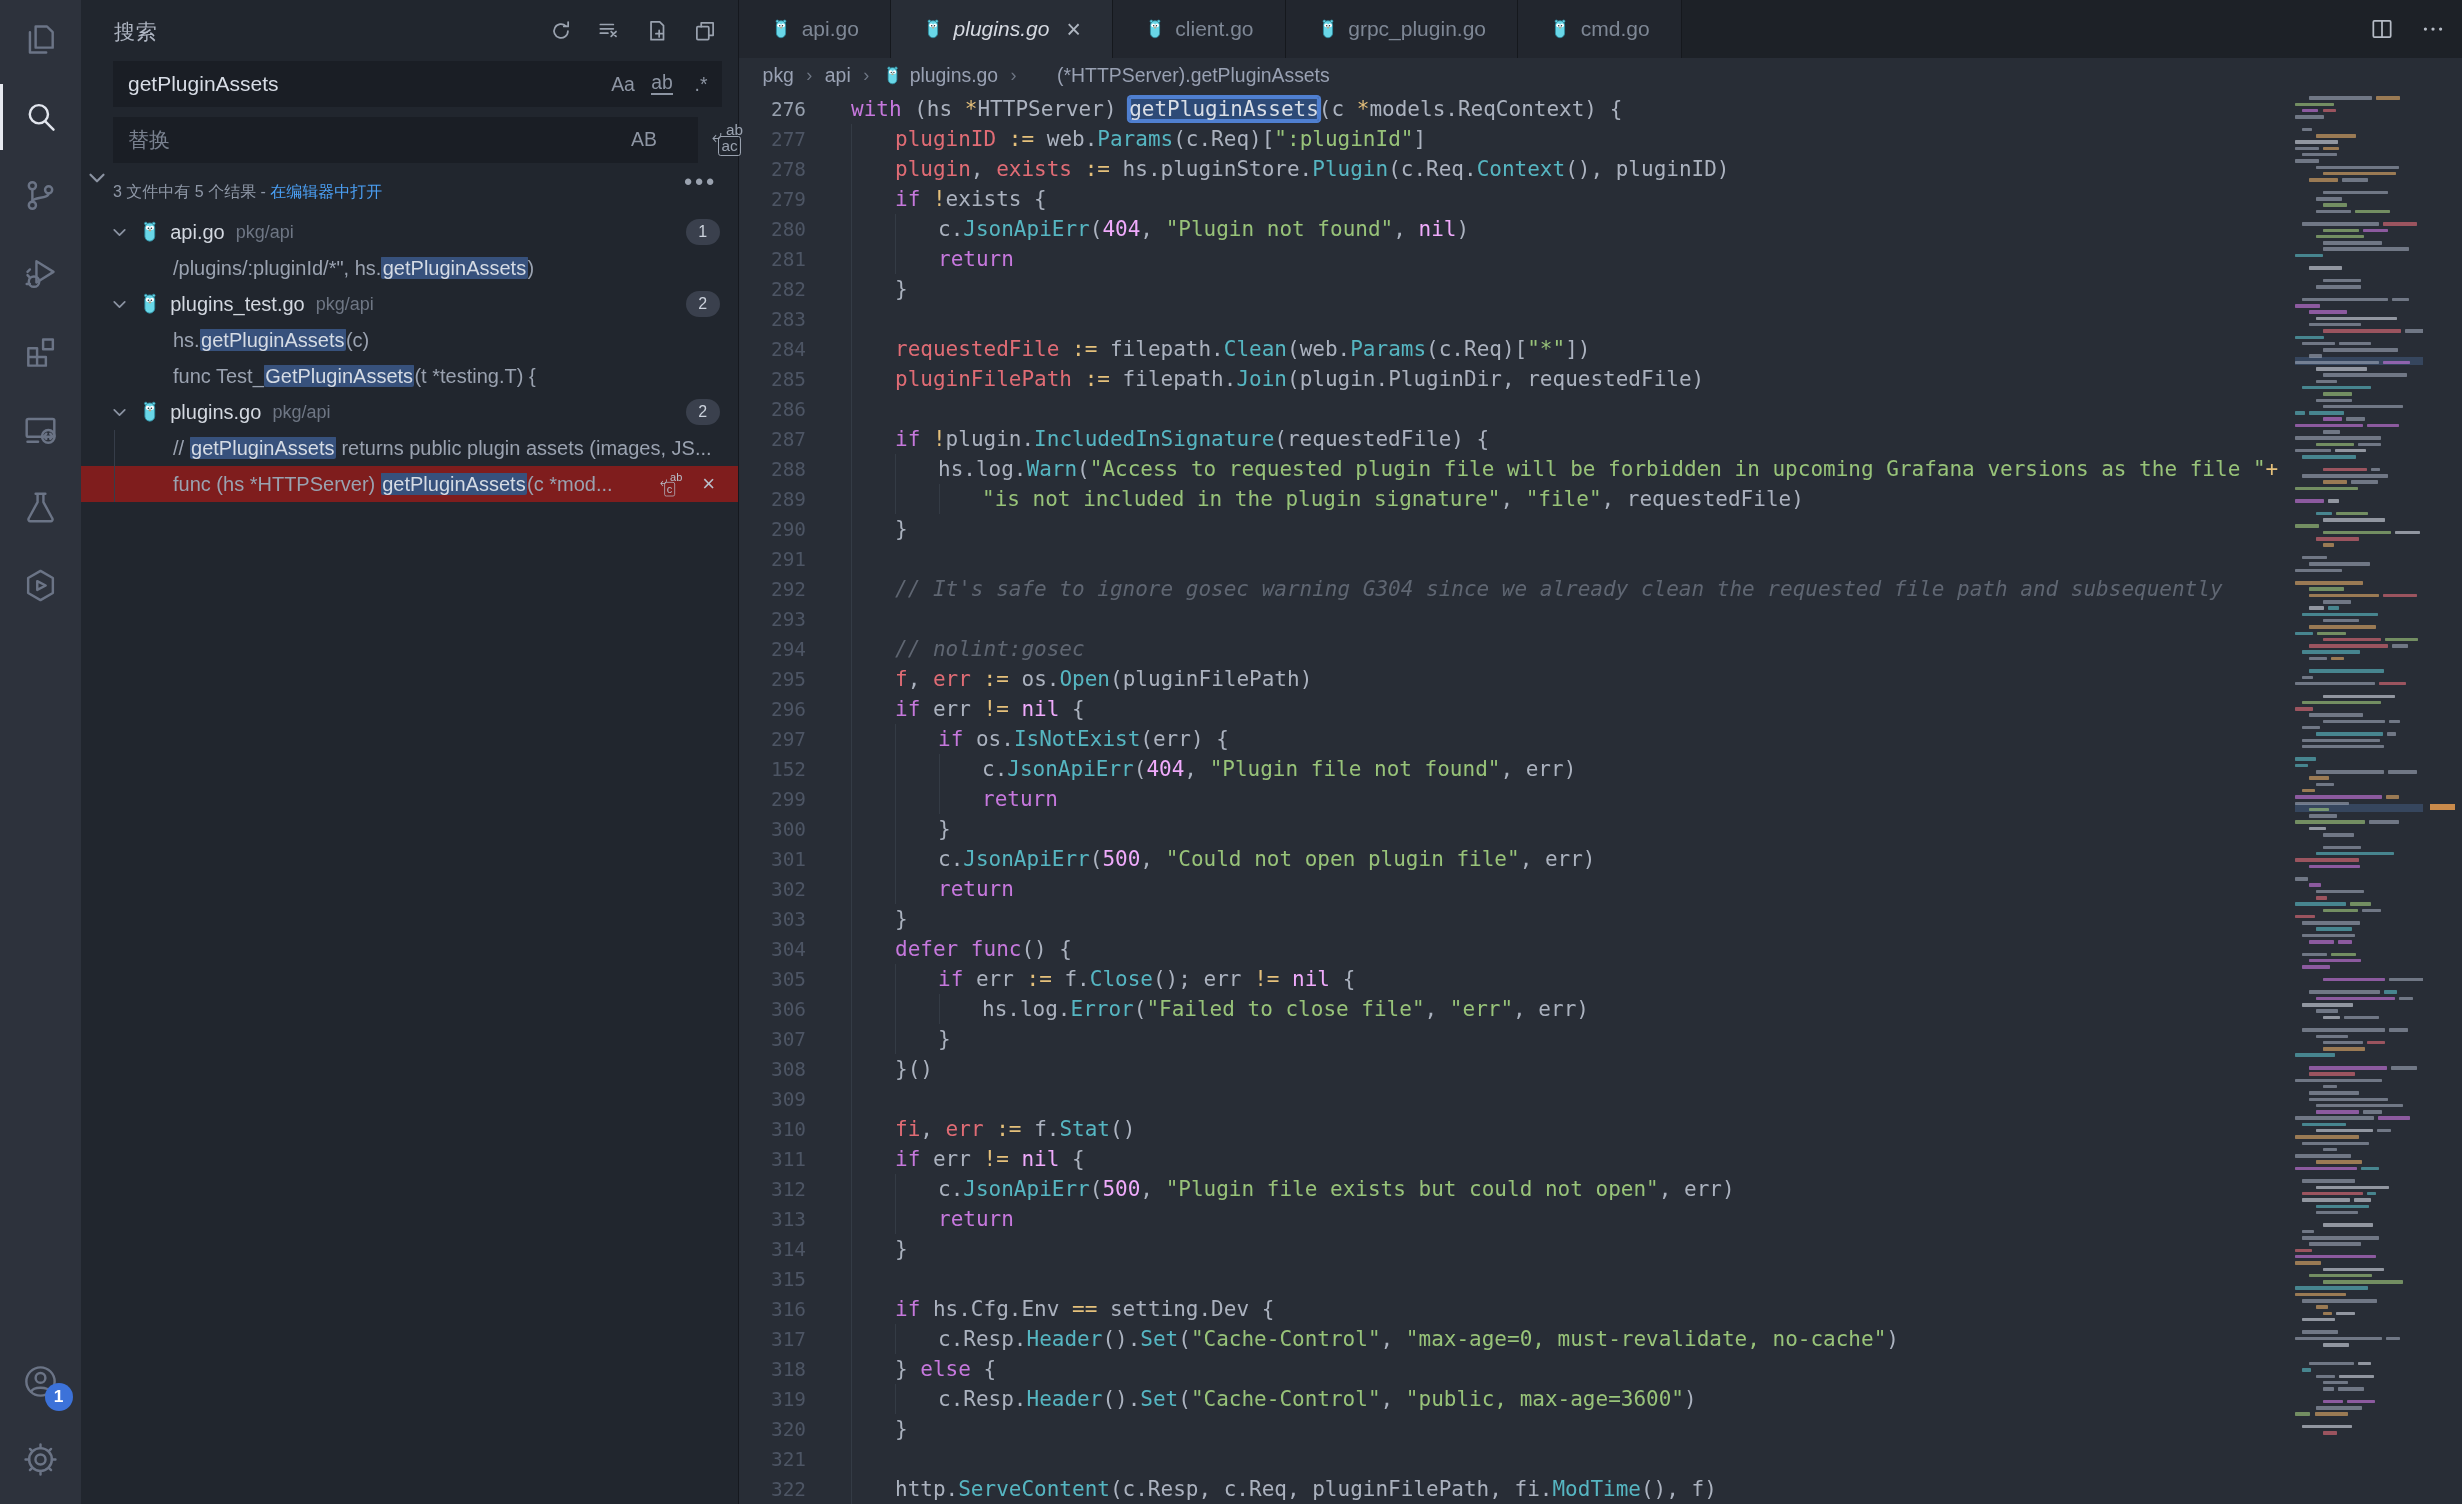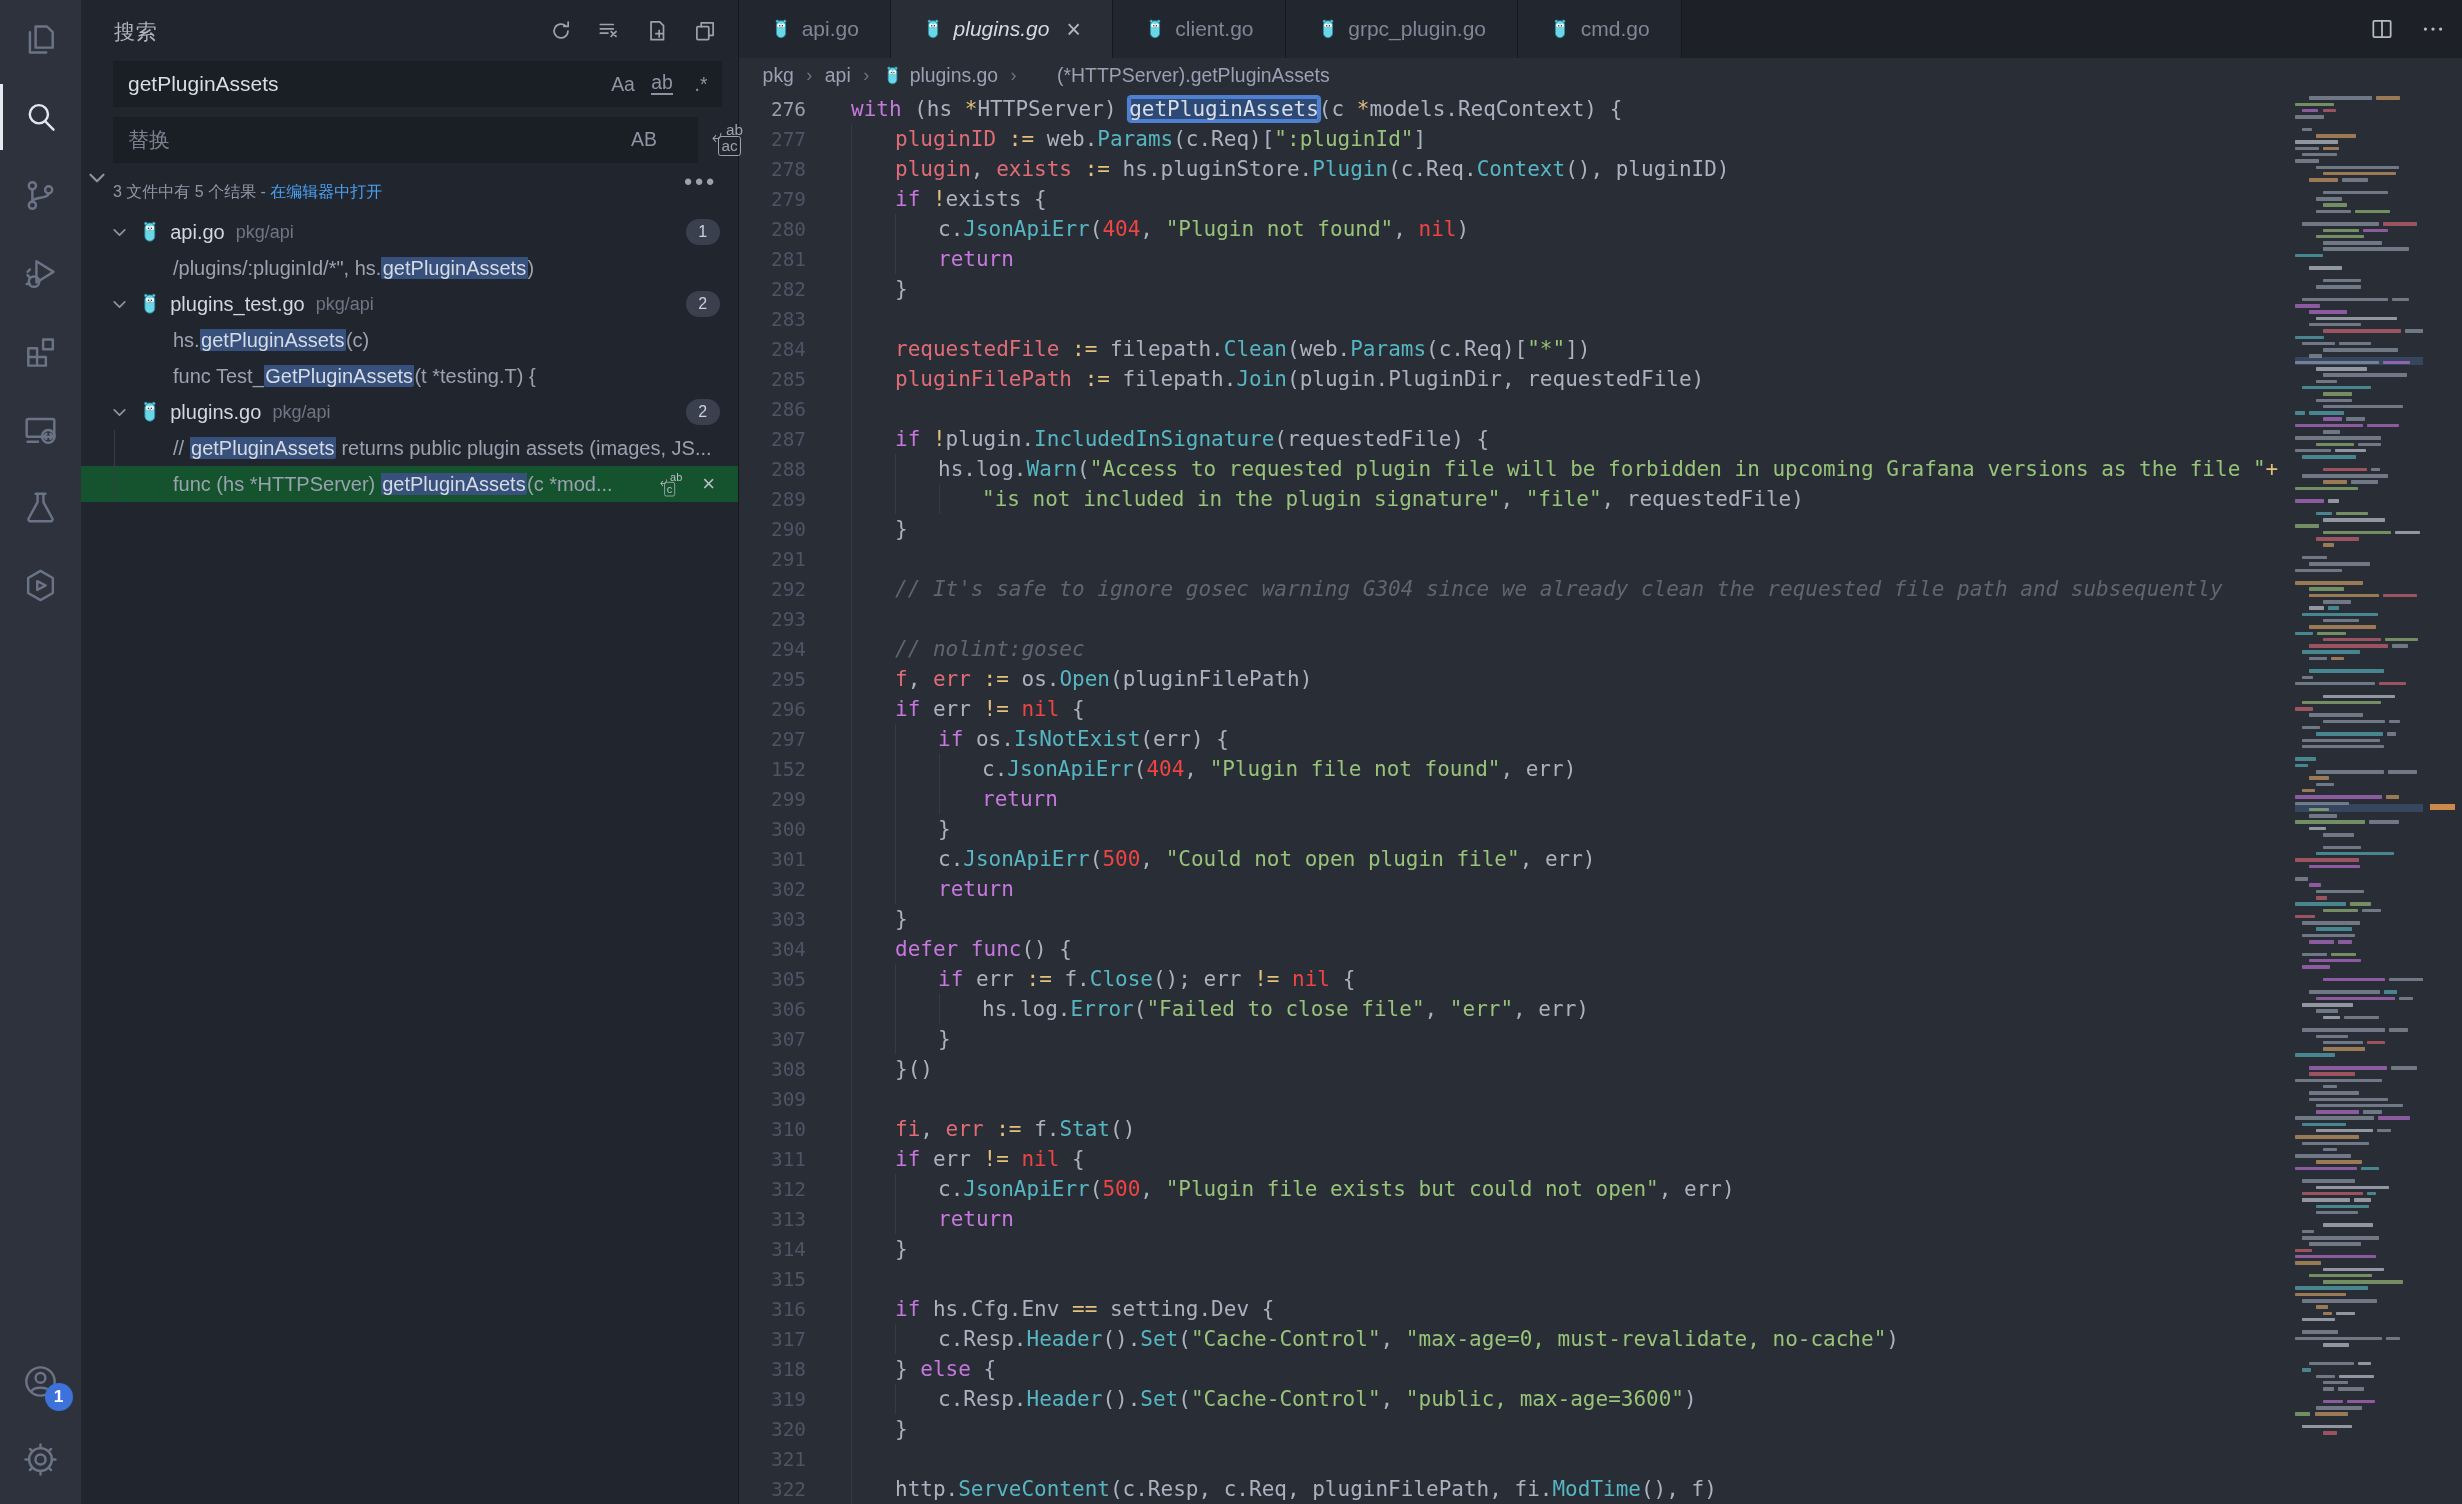--- a/index.html
+++ b/index.html
@@ -50,21 +50,21 @@
   .rrow.file{padding-left:28px;gap:8.3px}
   .rrow .tw{width:21px;height:21px;color:#8b93a2;flex:none}
   .rrow .tw svg{width:21px;height:21px;stroke:currentColor;fill:none;stroke-width:2;stroke-linecap:round;stroke-linejoin:round}
   .rrow .fname{color:#d3d8e0}
   .rrow .fpath{color:#6e7684;font-size:18px;margin-left:2.8px}
   .rrow .badge{position:absolute;right:18px;top:4.9px;min-width:26px;height:26px;border-radius:13px;background:#3a404d;color:#ccd2dc;
                font-size:16px;display:flex;align-items:center;justify-content:center;padding:0 4.2px}
   .rrow.match{padding-left:92px;overflow:hidden}
   .rrow.match .mtext{overflow:hidden;text-overflow:ellipsis}
   .rrow.match .hl{background:#37517c;color:#d5dbe4;border-radius:2.1px;padding:0.7px 1.4px}
-  .rrow.selected{background:#14532d}
+  .rrow.selected{background:#7f1d1d}
   .rrow.guide::before{content:"";position:absolute;left:33px;top:0;bottom:0;width:1.4px;background:#363d49}
   .rrow .ractions{position:absolute;right:15.3px;top:0;height:36px;display:flex;align-items:center;gap:11px;color:#b9bfca}
   .rrow .ractions .ricon{width:28px;height:28px;display:flex;align-items:center;justify-content:center;font-size:22px}
   .repglyph.small{transform:scale(.72);transform-origin:center;color:#b9bfca}
   .repglyph.small .rb{border-color:#b9bfca}
   
   .editor{position:absolute;left:739px;top:0;right:0;bottom:0;background:#282d36}
   .tabbar{position:relative;height:58px;background:#1d2127;display:flex;align-items:stretch}
   .tab{display:flex;align-items:center;gap:9.7px;padding:0 31px;background:#22262e;border-right:0.7px solid #15181d;
        color:#7e8795;font-size:21px;cursor:pointer;white-space:nowrap}
@@ -78,21 +78,21 @@
   .breadcrumb .bc-item{display:flex;align-items:center;gap:7px;cursor:pointer}
   
   .codepane{position:absolute;left:0;top:94px;right:169px;bottom:0;overflow:hidden;
             font-family:"DejaVu Sans Mono","Liberation Mono",monospace;font-size:21px}
   .cline{height:30px;display:flex;align-items:center;white-space:pre}
   .ln{flex:none;width:67px;text-align:right;color:#4d5564;font-size:19.4px}
   .lc{margin-left:45px;display:flex;align-items:center;align-self:stretch}
   .ind{flex:none;align-self:stretch;background-image:repeating-linear-gradient(to right,#343b45 0,#343b45 1.4px,transparent 1.4px,transparent 44px)}
   .cline.cur .ln{color:#97a0ae}
   .tk-k{color:#c678dd}.tk-v{color:#e06c75}.tk-o{color:#e5c07b}.tk-f{color:#56b6c2}
-  .tk-s{color:#98c379}.tk-n{color:#ef4444}.tk-d{color:#abb2bf}
+  .tk-s{color:#98c379}.tk-n{color:#f0abfc}.tk-d{color:#abb2bf}
   .tk-c{color:#5f6672;font-style:italic}
   .tk-h{color:#d9dee6;background:#2d4a77;box-shadow:0 0 0 2.1px #4f7fd0 inset, 0 0 0 2.1px #4f7fd0;border-radius:2.1px}
   
   .minimap{position:absolute;right:39px;top:90px;width:128px;bottom:28px;overflow:hidden;cursor:pointer}
   .mrow{height:3.5px;margin-bottom:2.8px;display:flex}
   .mrow span{height:100%;opacity:.65;border-radius:0.7px;flex:none}
   .mm-hl{position:absolute;left:0;right:0;height:8.3px;background:rgba(90,130,190,.30)}
   .ruler{position:absolute;right:0;top:0;width:39px;bottom:0}
   .ruler .mark{position:absolute;right:7px;width:25px;height:6.2px;background:#c98a4b}
 </style>

